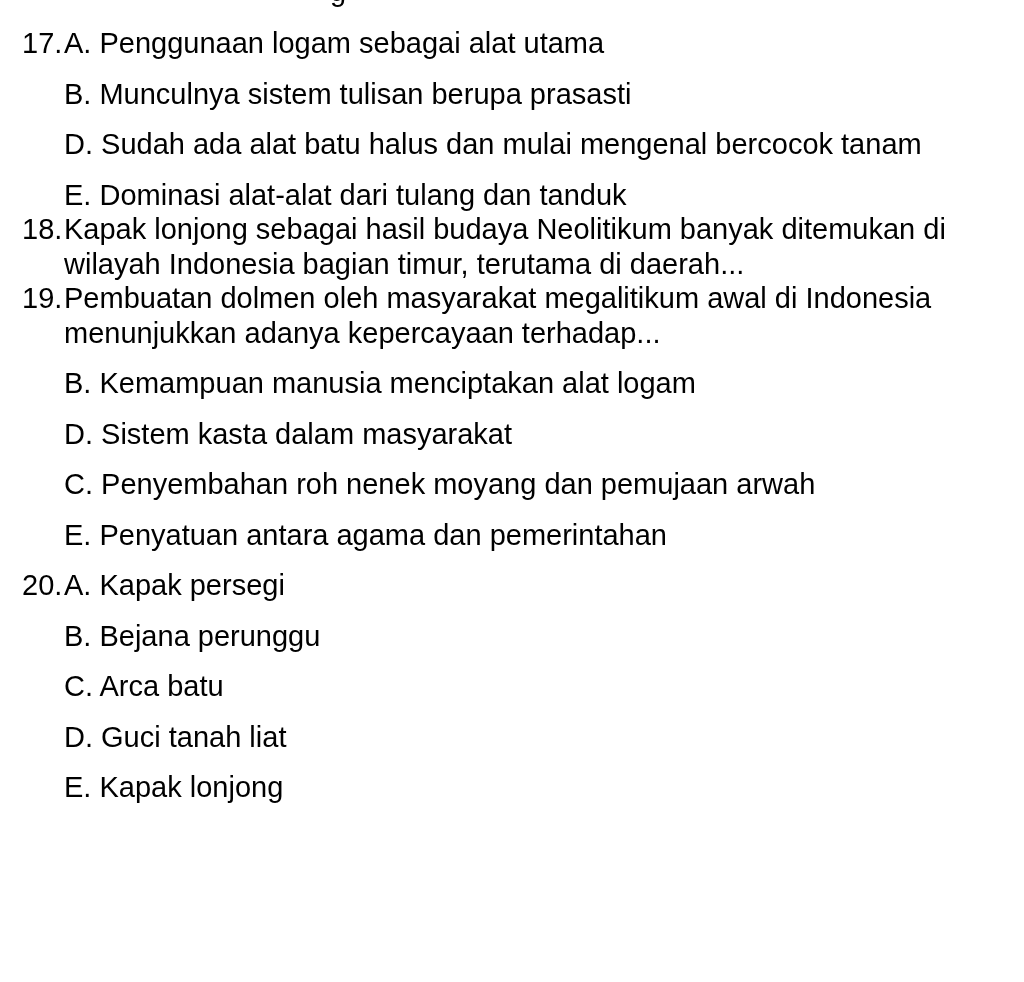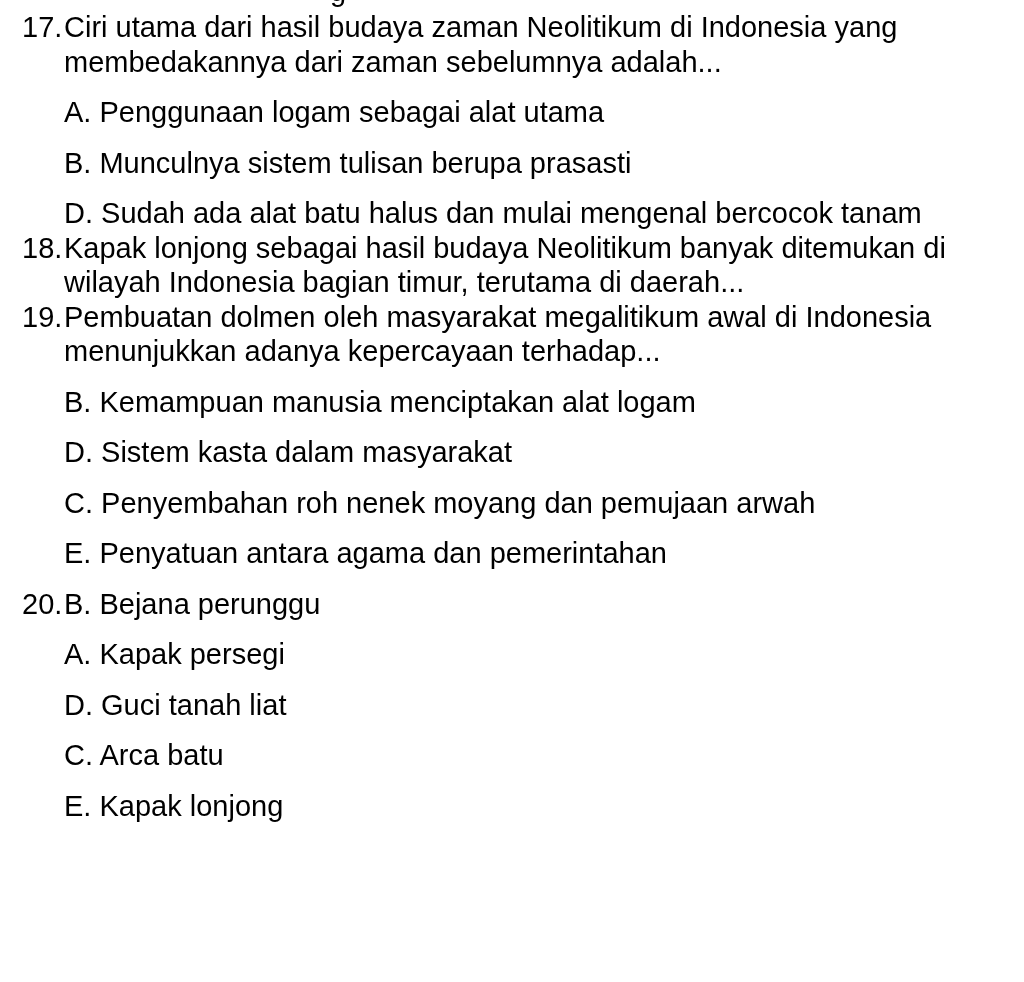--- a/index.html
+++ b/index.html
@@ -39,25 +39,25 @@
 </style>
 </head>
 <body>
 
 <div id="page">
 
   <span class="top-clip">g</span>
 
   <section class="question">
     <span class="qnum">17.</span>
-    <p class="qtext">Ciri utama dari hasil budaya zaman Neolitikum di Indonesia yang membedakannya dari zaman sebelumnya adalah...</p>
     <div>
       <div class="option">A. Penggunaan logam sebagai alat utama</div>
       <div class="option">B. Munculnya sistem tulisan berupa prasasti</div>
       <div class="option">D. Sudah ada alat batu halus dan mulai mengenal bercocok tanam</div>
+      <div class="option">E. Dominasi alat-alat dari tulang dan tanduk</div>
     </div>
   </section>
 
   <section class="question">
     <span class="qnum">18.</span>
     <p class="qtext">Kapak lonjong sebagai hasil budaya Neolitikum banyak ditemukan di wilayah Indonesia bagian timur, terutama di daerah...</p>
   </section>
 
   <section class="question">
     <span class="qnum">19.</span>
@@ -66,21 +66,21 @@
       <div class="option">B. Kemampuan manusia menciptakan alat logam</div>
       <div class="option">D. Sistem kasta dalam masyarakat</div>
       <div class="option">C. Penyembahan roh nenek moyang dan pemujaan arwah</div>
       <div class="option">E. Penyatuan antara agama dan pemerintahan</div>
     </div>
   </section>
 
   <section class="question">
     <span class="qnum">20.</span>
     <div>
+      <div class="option">A. Kapak persegi</div>
       <div class="option">B. Bejana perunggu</div>
-      <div class="option">A. Kapak persegi</div>
+      <div class="option">C. Arca batu</div>
       <div class="option">D. Guci tanah liat</div>
-      <div class="option">C. Arca batu</div>
       <div class="option">E. Kapak lonjong</div>
     </div>
   </section>
 
 </div>
 
 </body></html>

